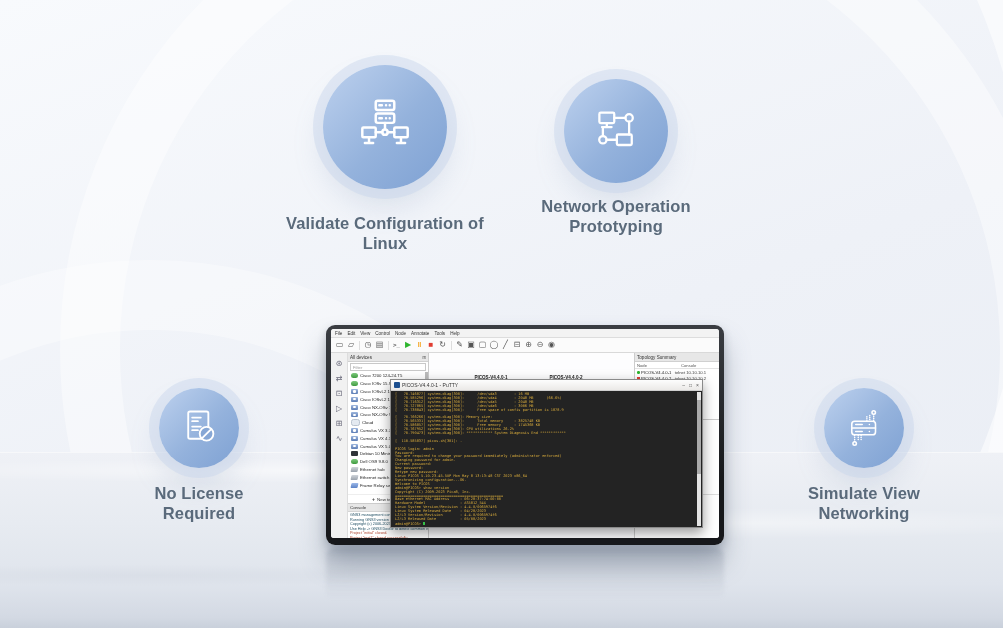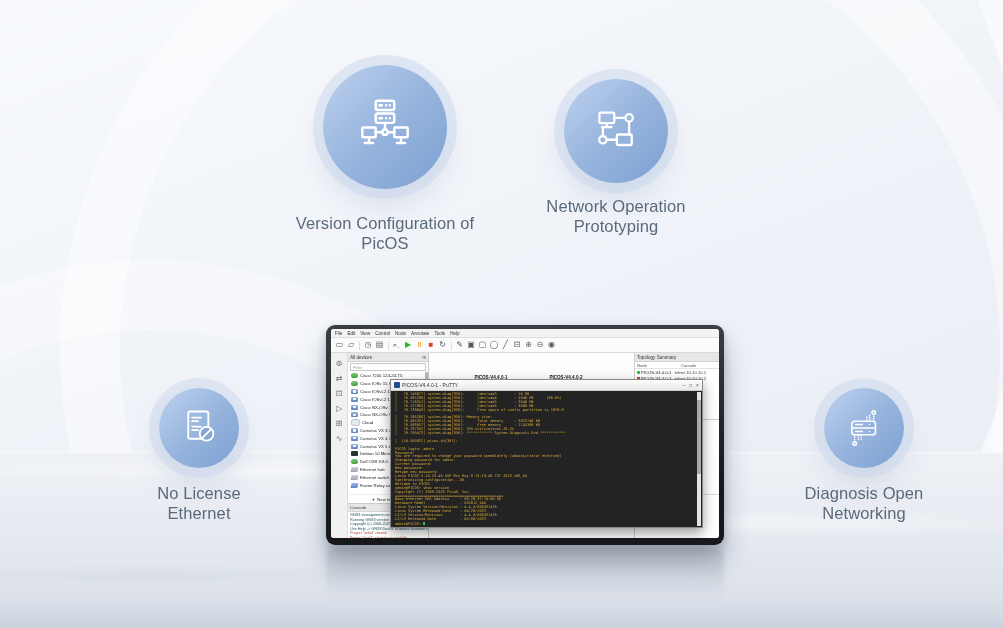--- a/index.html
+++ b/index.html
@@ -18,21 +18,21 @@
   .floor::after{content:"";position:absolute;inset:0;
     background:
      radial-gradient(60% 18px at 30% 10%,rgba(255,255,255,.5),transparent 70%),
      radial-gradient(50% 22px at 75% 40%,rgba(255,255,255,.4),transparent 70%),
      radial-gradient(45% 16px at 15% 70%,rgba(170,178,192,.12),transparent 70%);}
   
   .feature{position:absolute;}
   .bubble{border-radius:50%;margin:0 auto;display:flex;align-items:center;justify-content:center;
     background:linear-gradient(135deg,#bdd1ee 0%,#94b2dc 55%,#7ea1d3 100%);
     box-shadow:0 0 0 10px rgba(199,213,236,.45),0 16px 30px rgba(124,146,184,.22);}
-  .flabel{margin-top:14px;text-align:center;font-size:16.5px;font-weight:400;color:#5a6a7b;line-height:1.24;letter-spacing:.1px;}
+  .flabel{margin-top:14px;text-align:center;font-size:16.5px;font-weight:700;color:#5a6a7b;line-height:1.24;letter-spacing:.1px;}
   .f1{left:99px;top:216px;width:140px;}  .f1 .bubble{width:94px;height:94px;}  .f1 .flabel{margin-top:17px;}
   .f2{left:275px;top:65px;width:220px;}  .f2 .bubble{width:124px;height:124px;} .f2 .flabel{margin-top:24px;}
   .f3{left:516px;top:79px;width:200px;}  .f3 .bubble{width:104px;height:104px;} .f3 .flabel{margin-top:13px;}
   .f4{left:728px;top:153px;width:220px;} .f4 .bubble{width:124px;height:124px;} .f4 .flabel{margin-top:26px;}
   .f5{left:139px;top:388px;width:120px;} .f5 .bubble{width:80px;height:80px;}  .f5 .flabel{margin-top:15px;}
   .f6{left:794px;top:388px;width:140px;} .f6 .bubble{width:80px;height:80px;}  .f6 .flabel{margin-top:15px;}
   
   .mreflect{position:absolute;left:326px;top:548px;width:398px;height:52px;border-radius:8px;
     background:linear-gradient(180deg,rgba(110,122,142,.25),rgba(110,122,142,0));filter:blur(2px);}
   .monitor{position:absolute;left:326px;top:325px;width:398px;height:220px;border-radius:9px;
@@ -124,21 +124,21 @@
             <path d="M32 28v6"></path>
             <circle cx="32" cy="37" r="2.6"></circle>
             <path d="M29.4 37H23M34.6 37H41"></path>
             <rect x="10" y="32.5" width="13" height="9.5" rx="1"></rect>
             <path d="M16.5 42v4.5M12.5 47.5h8"></path>
             <rect x="41" y="32.5" width="13" height="9.5" rx="1"></rect>
             <path d="M47.5 42v4.5M43.5 47.5h8"></path>
           </g>
         </svg>
     </div>
-    <div class="flabel">Version Configuration of PicOS</div>
+    <div class="flabel">Validate Configuration of Linux</div>
   </div>
 
   <div class="feature f3">
     <div class="bubble">
       <svg class="fi" width="56" height="56" viewBox="0 0 64 64">
           <g fill="none" stroke="#fff" stroke-width="2.6" stroke-linecap="round" stroke-linejoin="round">
             <rect x="13" y="11" width="17" height="12" rx="1.5"></rect>
             <circle cx="47" cy="17" r="4.2"></circle>
             <rect x="33" y="36" width="17" height="12" rx="1.5"></rect>
             <circle cx="17" cy="42" r="4.2"></circle>
@@ -158,39 +158,39 @@
     <div class="bubble">
       <svg class="fi" width="46" height="46" viewBox="0 0 64 64">
           <g fill="none" stroke="#fff" stroke-width="2.6" stroke-linecap="round" stroke-linejoin="round">
             <rect x="17" y="9" width="28" height="38" rx="2.5"></rect>
             <path d="M22.5 17.5h12M22.5 22.5h8M22.5 30h12M22.5 35h8"></path>
             <circle cx="42.5" cy="40" r="9.5" fill="#87a7d5"></circle>
             <path d="M36 46.5 49 33.5"></path>
           </g>
         </svg>
     </div>
-    <div class="flabel">No License Ethernet</div>
+    <div class="flabel">No License Required</div>
   </div>
 
   <div class="feature f6">
     <div class="bubble">
       <svg class="fi" width="46" height="46" viewBox="0 0 64 64">
           <g fill="none" stroke="#fff" stroke-width="2.2" stroke-linecap="round" stroke-linejoin="round">
             <rect x="15" y="22.5" width="33" height="19" rx="4"></rect>
             <path d="M15 32h33"></path>
             <path d="M20.5 27.2h9M20.5 36.8h9"></path>
             <path d="M39.5 27.2h.01M39.5 36.8h.01"></path>
             <circle cx="45.5" cy="10.5" r="2.4"></circle>
             <path stroke-dasharray="0.1 2.6" d="M45.5 13.5v8.5M40 14.5v7.5M36 16.5v5.5"></path>
             <circle cx="19" cy="53.5" r="2.4"></circle>
             <path stroke-dasharray="0.1 2.6" d="M19 42.5v8.5M24 42.5v7.5M28 42.5v5.5"></path>
           </g>
         </svg>
     </div>
-    <div class="flabel">Diagnosis Open Networking</div>
+    <div class="flabel">Simulate View Networking</div>
   </div>
 
   <div class="mreflect"></div>
   <div class="monitor">
     <div class="screen">
 
       <div class="menubar">
         <span>File</span>
         <span>Edit</span>
         <span>View</span>

